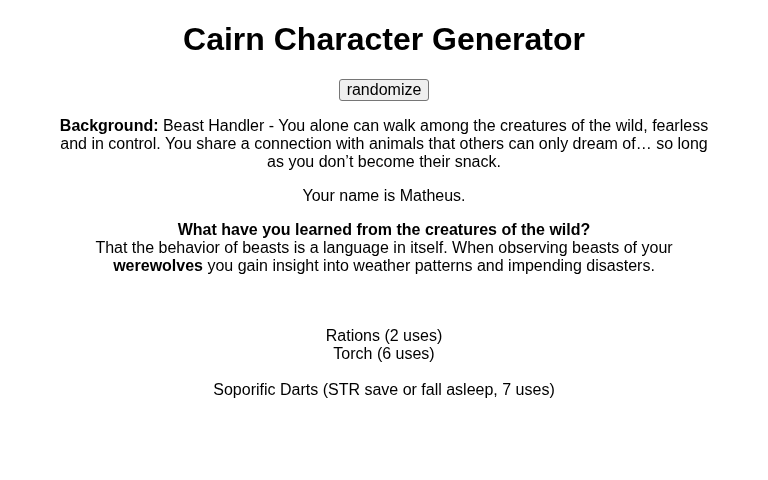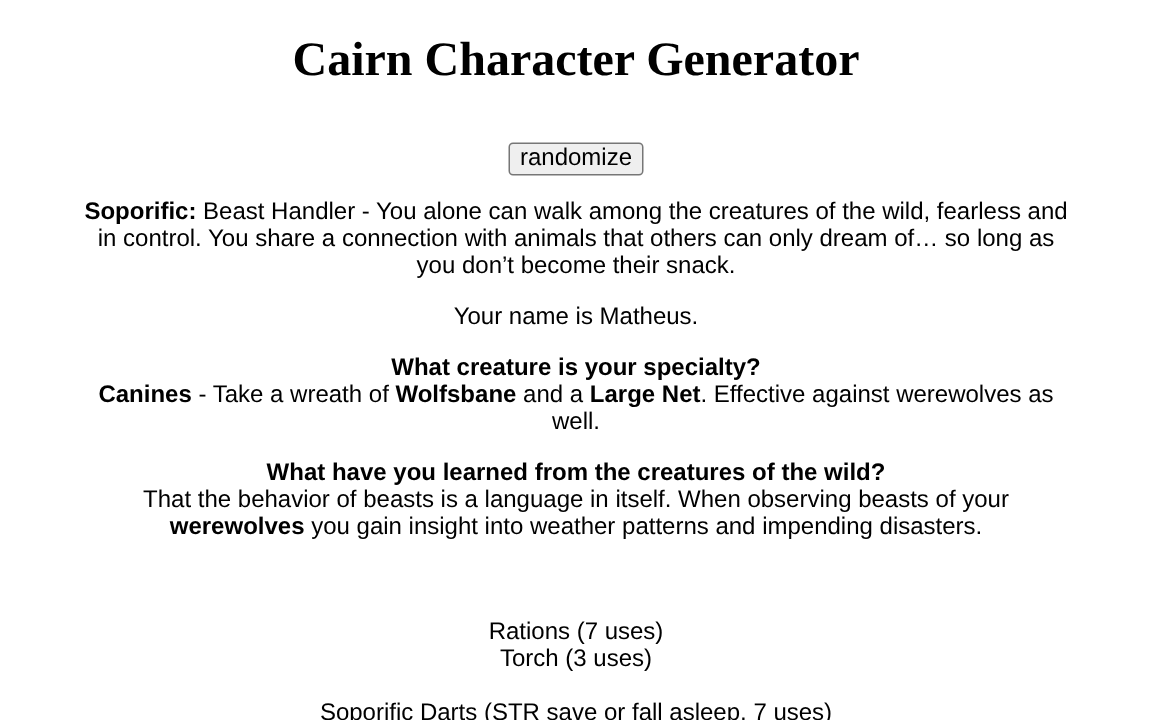--- a/index.html
+++ b/index.html
@@ -18,67 +18,61 @@
     text-align: center;
   }
   main.content {
     max-width: 660px;
     margin: 0 auto;
   }
   h1.page-title {
     font-size: 32px;
     font-weight: bold;
     margin: 21px 0;
-    font-family: Liberation Serif, serif;
   }
   p {
     margin: 16px 0;
   }
   .btn {
     font-family: "Liberation Sans", sans-serif;
     font-size: 16px;
     color: #000000;
     background: #efefef;
     border: 1px solid #767676;
     border-radius: 3px;
     padding: 1px 7px;
     cursor: pointer;
-    margin-top: 16px;
   }
   b { font-weight: bold; }
 </style>
 </head>
 <body>
 
 <main class="content">
 
   <h1 class="page-title">Cairn Character Generator</h1>
 
   <p class="toolbar">
     <button class="btn">randomize</button>
   </p>
 
   <p>
-    <b>Soporific:</b><span> Beast Handler - You alone can walk among the creatures of the wild, fearless and in control. You share a connection with animals that others can only dream of… so long as you don’t become their snack.</span>
+    <b>Background:</b><span> Beast Handler - You alone can walk among the creatures of the wild, fearless and in control. You share a connection with animals that others can only dream of… so long as you don’t become their snack.</span>
   </p>
 
   <p>Your name is Matheus.</p>
 
-  <p>
-    <b>What creature is your specialty?</b><br>
-    <b>Canines</b><span> - Take a wreath of </span><b>Wolfsbane</b><span> and a </span><b>Large Net</b><span>. Effective against werewolves as well.</span>
-  </p>
 
   <p>
     <b>What have you learned from the creatures of the wild?</b><br>
     <span>That the behavior of beasts is a language in itself. When observing beasts of your </span><b>werewolves</b><span> you gain insight into weather patterns and impending disasters.</span>
   </p>
 
   <p>
     <br>
     <br>
-    <span>Rations (7 uses)</span><br>
-    <span>Torch (3 uses)</span><br>
+    <span>Rations (2 uses)</span><br>
+    <span>Torch (6 uses)</span><br>
     <br>
     <span>Soporific Darts (STR save or fall asleep, 7 uses)</span>
   </p>
 
 </main>
 
 </body></html>

